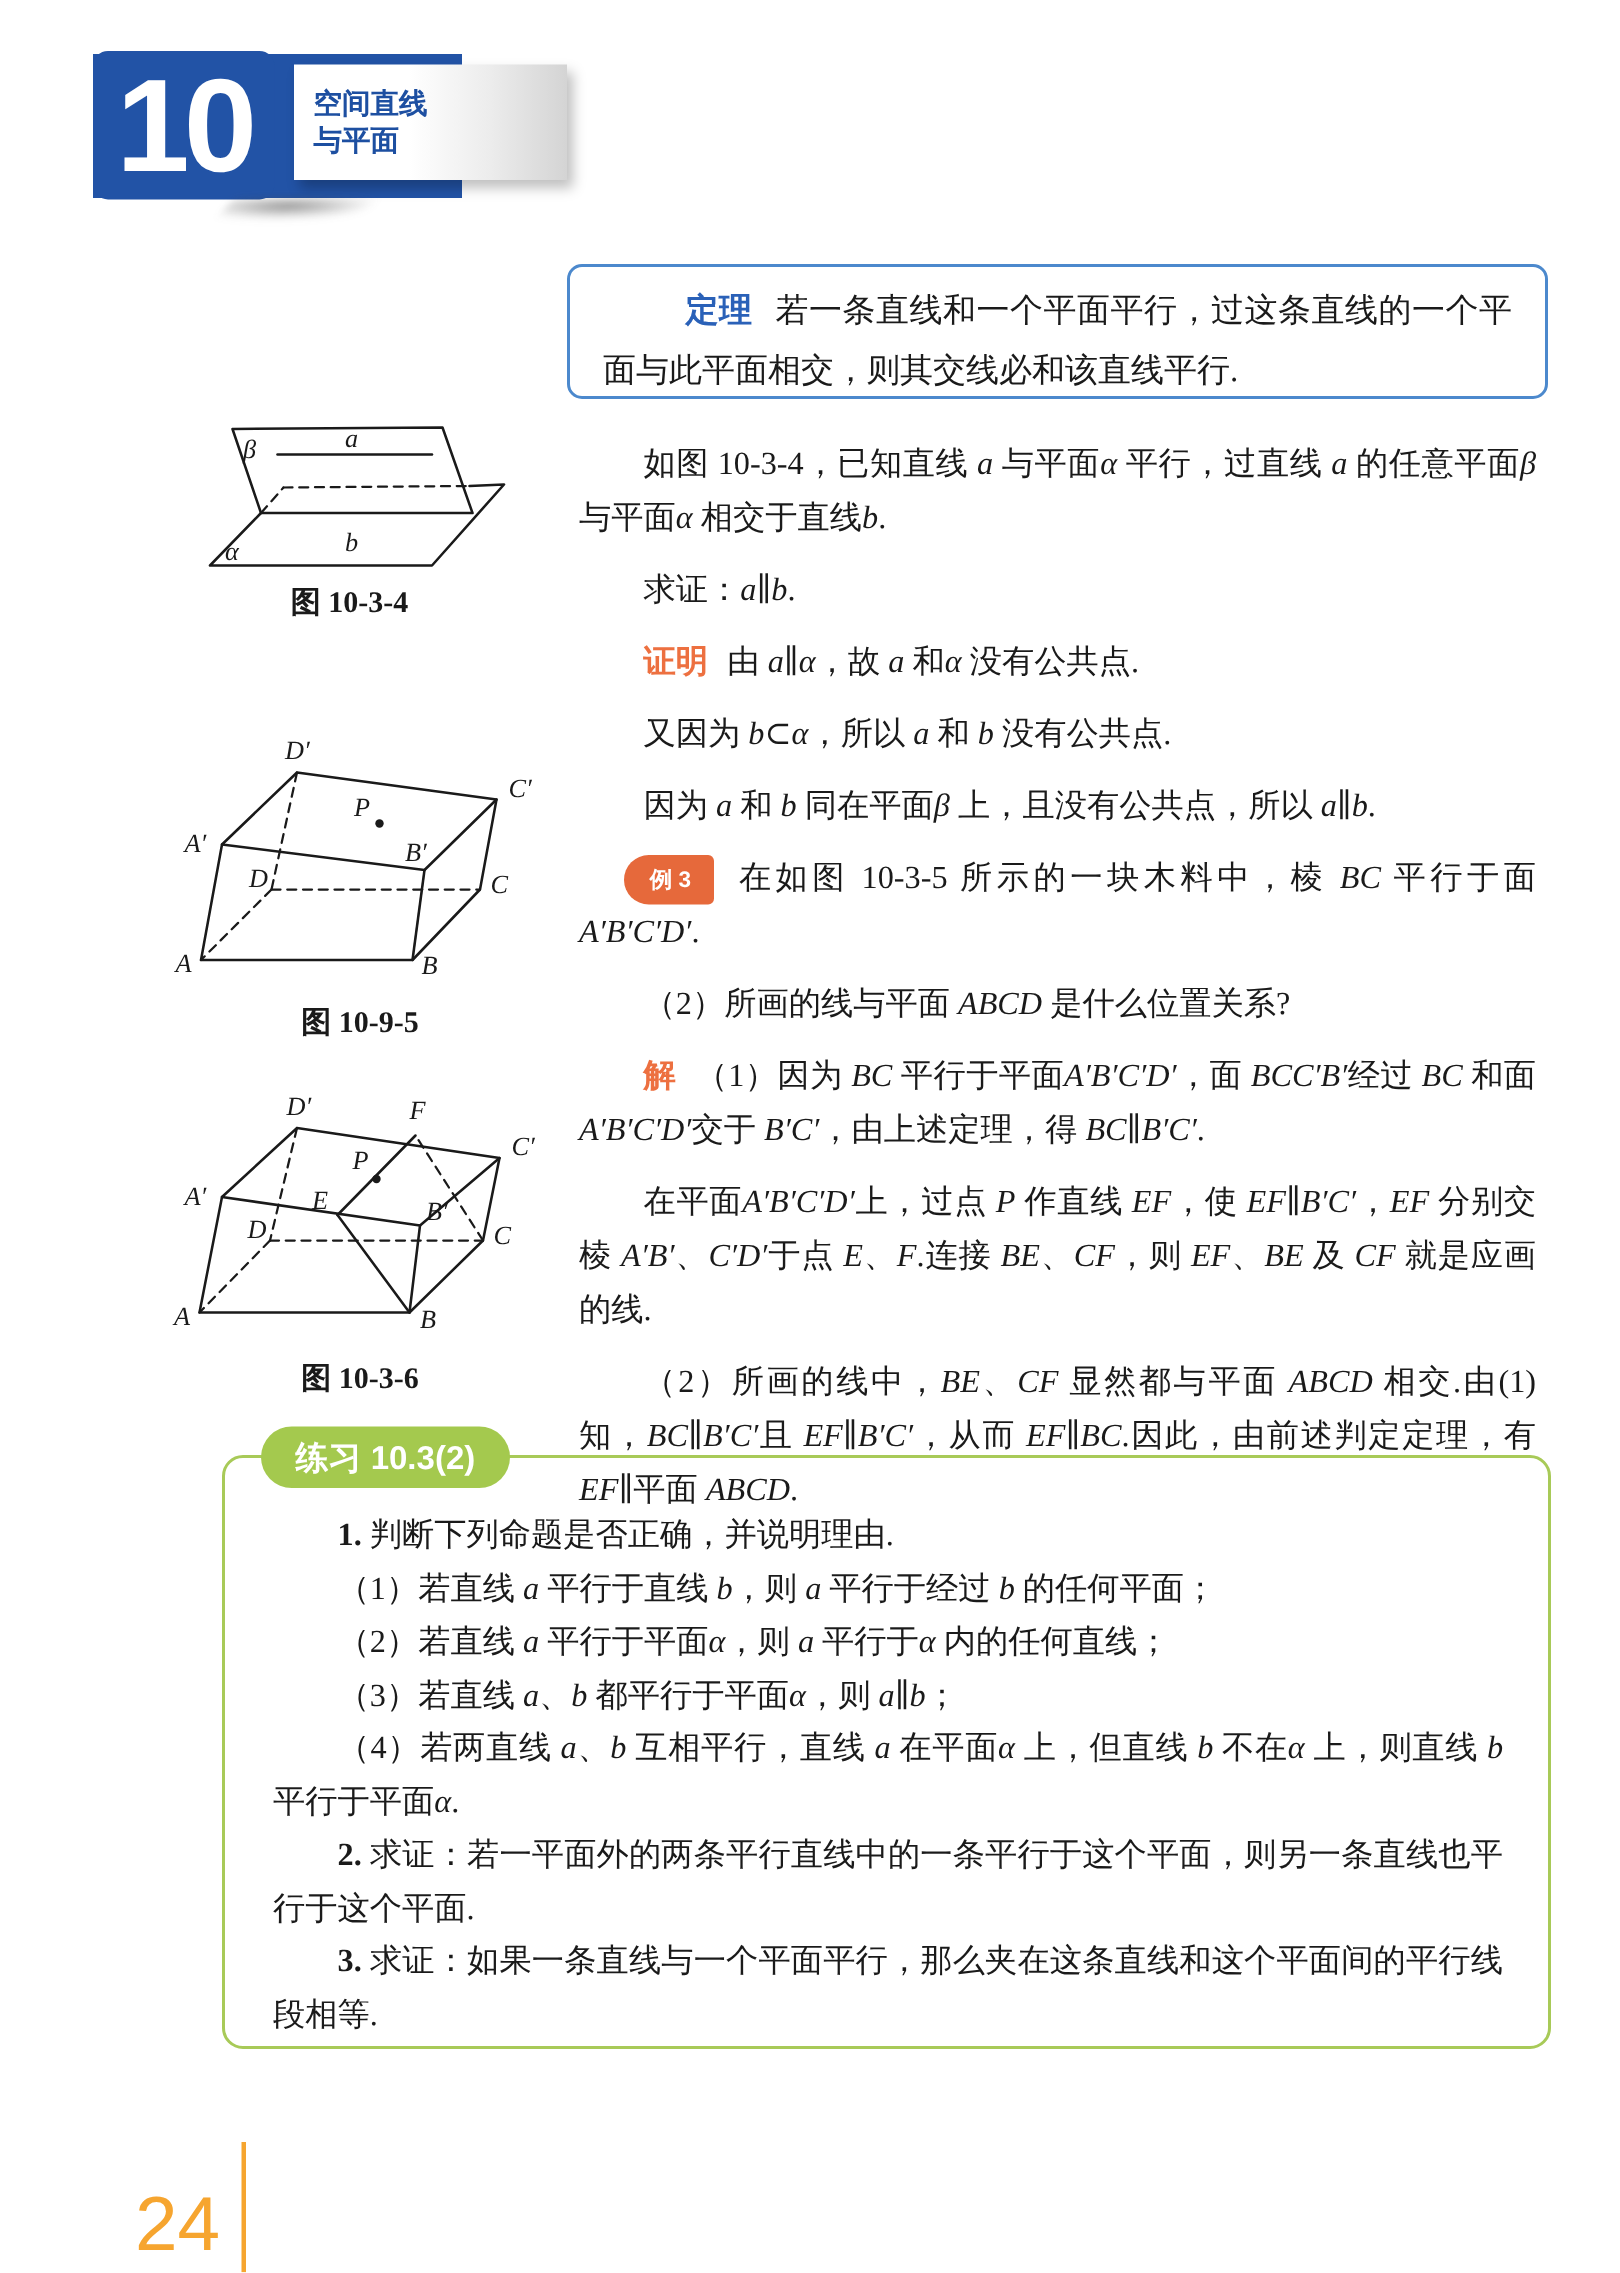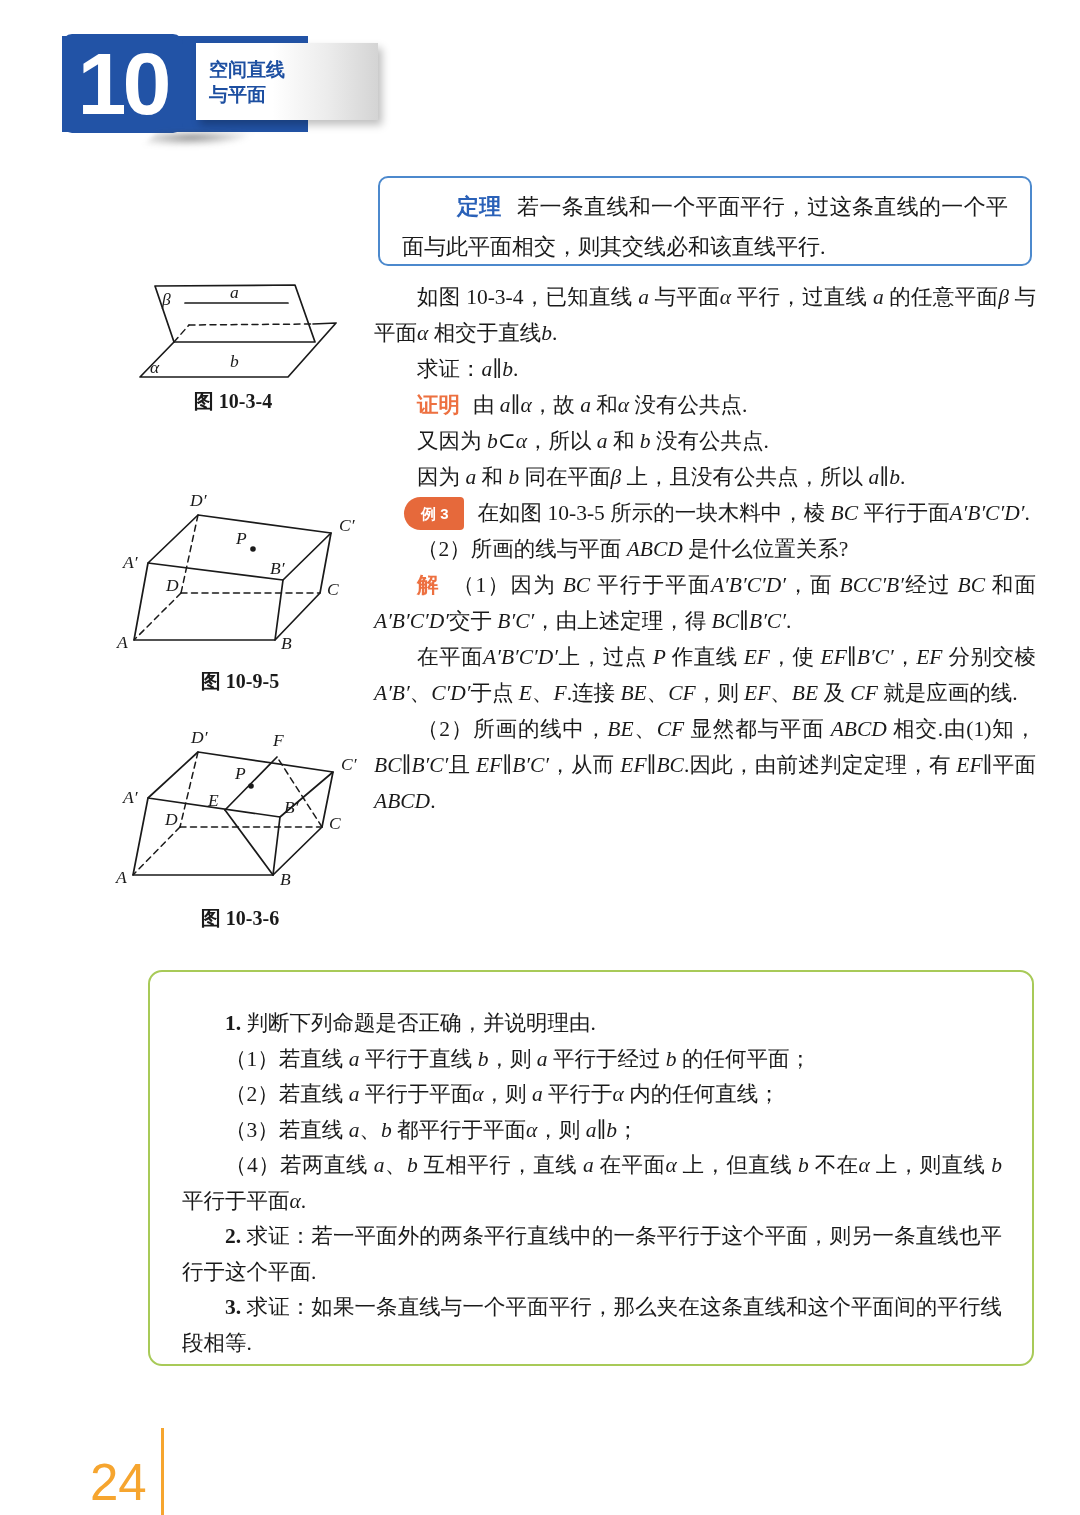--- a/index.html
+++ b/index.html
@@ -23,21 +23,21 @@
 
   
   .theorem{position:absolute;left:378px;top:176px;width:654px;height:90px;
            border:2.5px solid #4C89CD;border-radius:10px;box-sizing:border-box;}
   .theorem p{margin:9px 22px 0 22px;font-size:22px;line-height:40px;text-indent:2.5em;text-align:justify;}
   .theorem .lbl{font-family:"Liberation Sans","DejaVu Sans",sans-serif;font-weight:bold;
                 color:#2A61B8;font-style:normal;margin-right:0.7em;}
 
   
   .main{position:absolute;left:374px;top:279px;width:662px;font-size:21.5px;line-height:36px;}
-  .main p{margin:0;text-indent:2em;text-align:justify;}
+  .main p{margin:12px;text-indent:2em;text-align:justify;}
   .main p.badge-line{text-indent:1.4em;}
   .olabel{font-family:"Liberation Sans","DejaVu Sans",sans-serif;font-weight:bold;
           color:#ED7040;margin-right:0.6em;}
   .ex-badge{display:inline-block;background:#E6693B;color:#ffffff;
             font-family:"Liberation Sans","DejaVu Sans",sans-serif;font-weight:bold;
             font-size:15px;line-height:33px;padding:0 15px 0 17px;border-radius:17px 4px 4px 17px;
             margin-right:14px;text-indent:0;vertical-align:1px;}
 
   
   .fig{position:absolute;}
@@ -157,20 +157,21 @@
     <p>又因为 <i class="mv">b</i>⊂<i class="mv">α</i>，所以 <i class="mv">a</i> 和 <i class="mv">b</i> 没有公共点.</p>
     <p>因为 <i class="mv">a</i> 和 <i class="mv">b</i> 同在平面<i class="mv">β</i> 上，且没有公共点，所以 <i class="mv">a</i>∥<i class="mv">b</i>.</p>
     <p class="badge-line"><span class="ex-badge">例 3</span><span>在如图 10-3-5 所示的一块木料中，棱 <i class="mv">BC</i> 平行于面<i class="mv">A′B′C′D′</i>.</span></p>
     <p>（2）所画的线与平面 <i class="mv">ABCD</i> 是什么位置关系?</p>
     <p><span class="olabel">解</span><span>（1）因为 <i class="mv">BC</i> 平行于平面<i class="mv">A′B′C′D′</i>，面 <i class="mv">BCC′B′</i>经过 <i class="mv">BC</i> 和面<i class="mv">A′B′C′D′</i>交于 <i class="mv">B′C′</i>，由上述定理，得 <i class="mv">BC</i>∥<i class="mv">B′C′</i>.</span></p>
     <p>在平面<i class="mv">A′B′C′D′</i>上，过点 <i class="mv">P</i> 作直线 <i class="mv">EF</i>，使 <i class="mv">EF</i>∥<i class="mv">B′C′</i>，<i class="mv">EF</i> 分别交棱 <i class="mv">A′B′</i>、<i class="mv">C′D′</i>于点 <i class="mv">E</i>、<i class="mv">F</i>.连接 <i class="mv">BE</i>、<i class="mv">CF</i>，则 <i class="mv">EF</i>、<i class="mv">BE</i> 及 <i class="mv">CF</i> 就是应画的线.</p>
     <p>（2）所画的线中，<i class="mv">BE</i>、<i class="mv">CF</i> 显然都与平面 <i class="mv">ABCD</i> 相交.由(1)知，<i class="mv">BC</i>∥<i class="mv">B′C′</i>且 <i class="mv">EF</i>∥<i class="mv">B′C′</i>，从而 <i class="mv">EF</i>∥<i class="mv">BC</i>.因此，由前述判定定理，有 <i class="mv">EF</i>∥平面 <i class="mv">ABCD</i>.</p>
   </div>
 
   <div class="practice">
+    <div class="practice-badge">练习 10.3(2)</div>
     <div class="practice-body">
       <p><b>1.</b><span> 判断下列命题是否正确，并说明理由.</span></p>
       <p><b></b><span>（1）若直线 <i class="mv">a</i> 平行于直线 <i class="mv">b</i>，则 <i class="mv">a</i> 平行于经过 <i class="mv">b</i> 的任何平面；</span></p>
       <p><b></b><span>（2）若直线 <i class="mv">a</i> 平行于平面<i class="mv">α</i>，则 <i class="mv">a</i> 平行于<i class="mv">α</i> 内的任何直线；</span></p>
       <p><b></b><span>（3）若直线 <i class="mv">a</i>、<i class="mv">b</i> 都平行于平面<i class="mv">α</i>，则 <i class="mv">a</i>∥<i class="mv">b</i>；</span></p>
       <p><b></b><span>（4）若两直线 <i class="mv">a</i>、<i class="mv">b</i> 互相平行，直线 <i class="mv">a</i> 在平面<i class="mv">α</i> 上，但直线 <i class="mv">b</i> 不在<i class="mv">α</i> 上，则直线 <i class="mv">b</i> 平行于平面<i class="mv">α</i>.</span></p>
       <p><b>2.</b><span> 求证：若一平面外的两条平行直线中的一条平行于这个平面，则另一条直线也平行于这个平面.</span></p>
       <p><b>3.</b><span> 求证：如果一条直线与一个平面平行，那么夹在这条直线和这个平面间的平行线段相等.</span></p>
     </div>
   </div>

